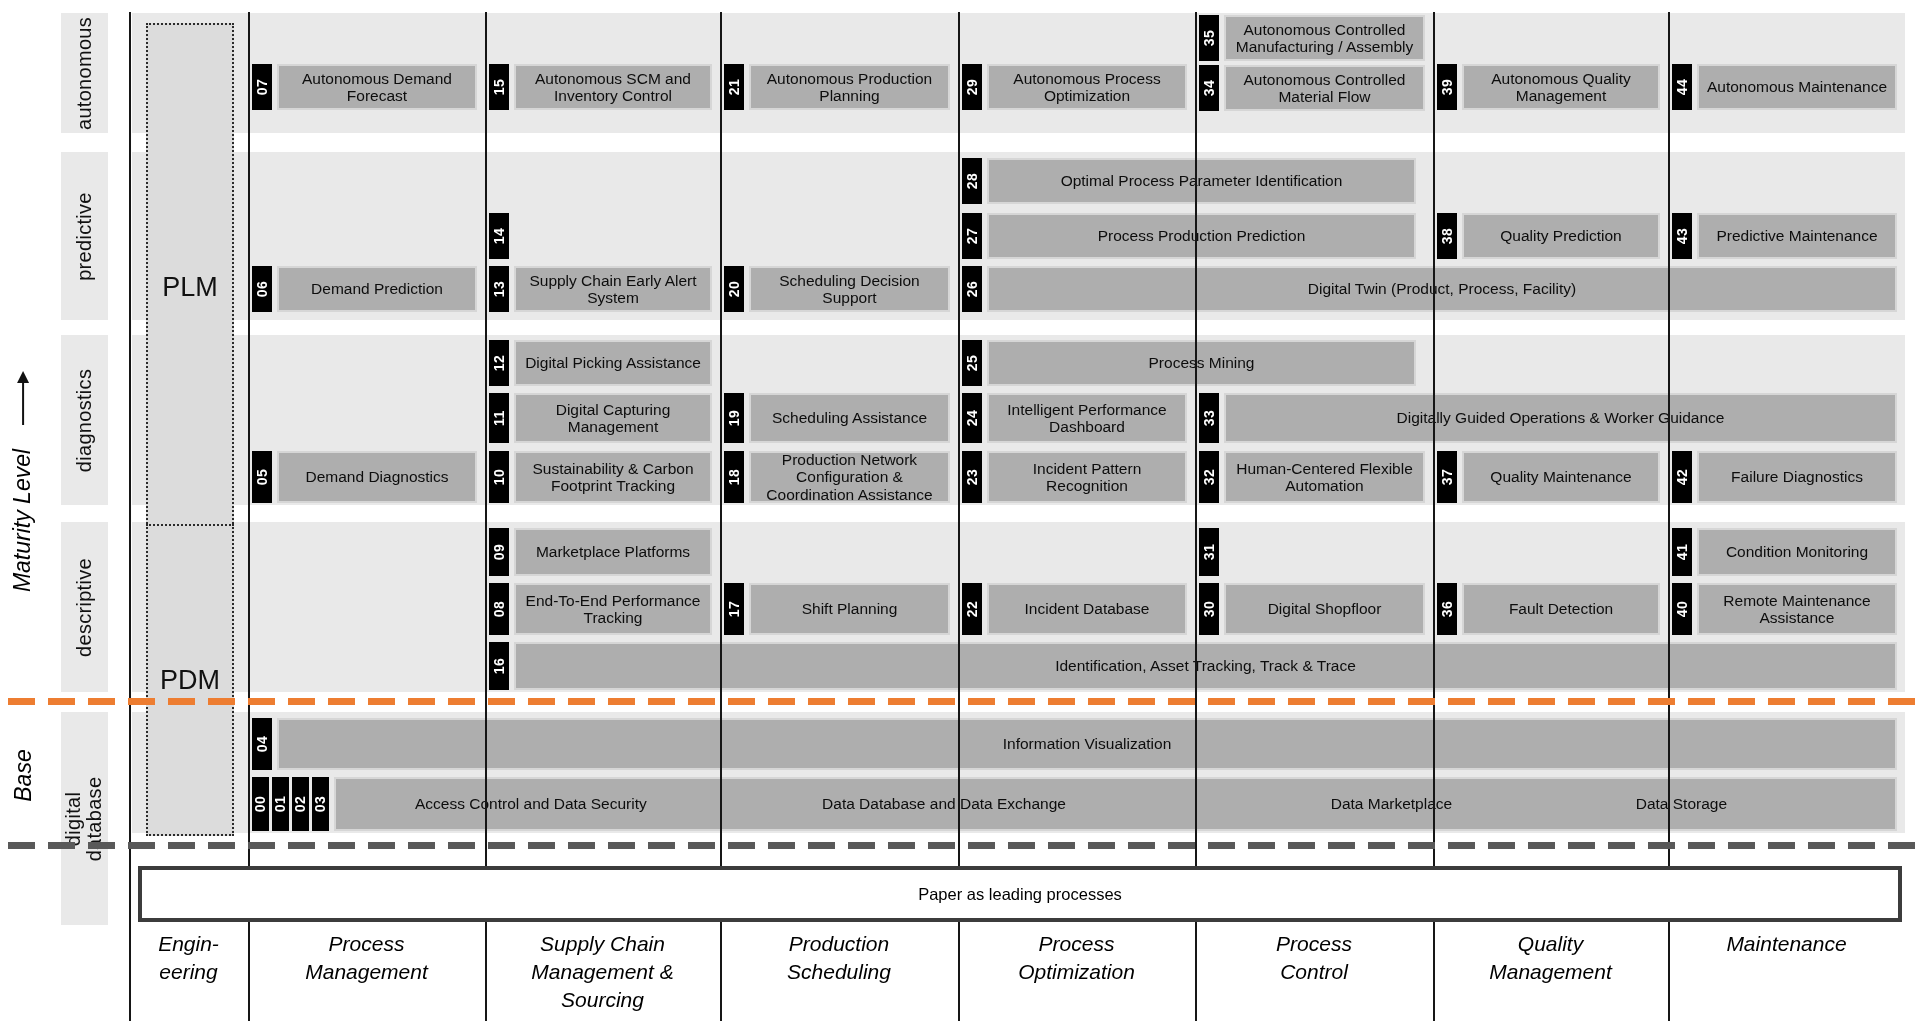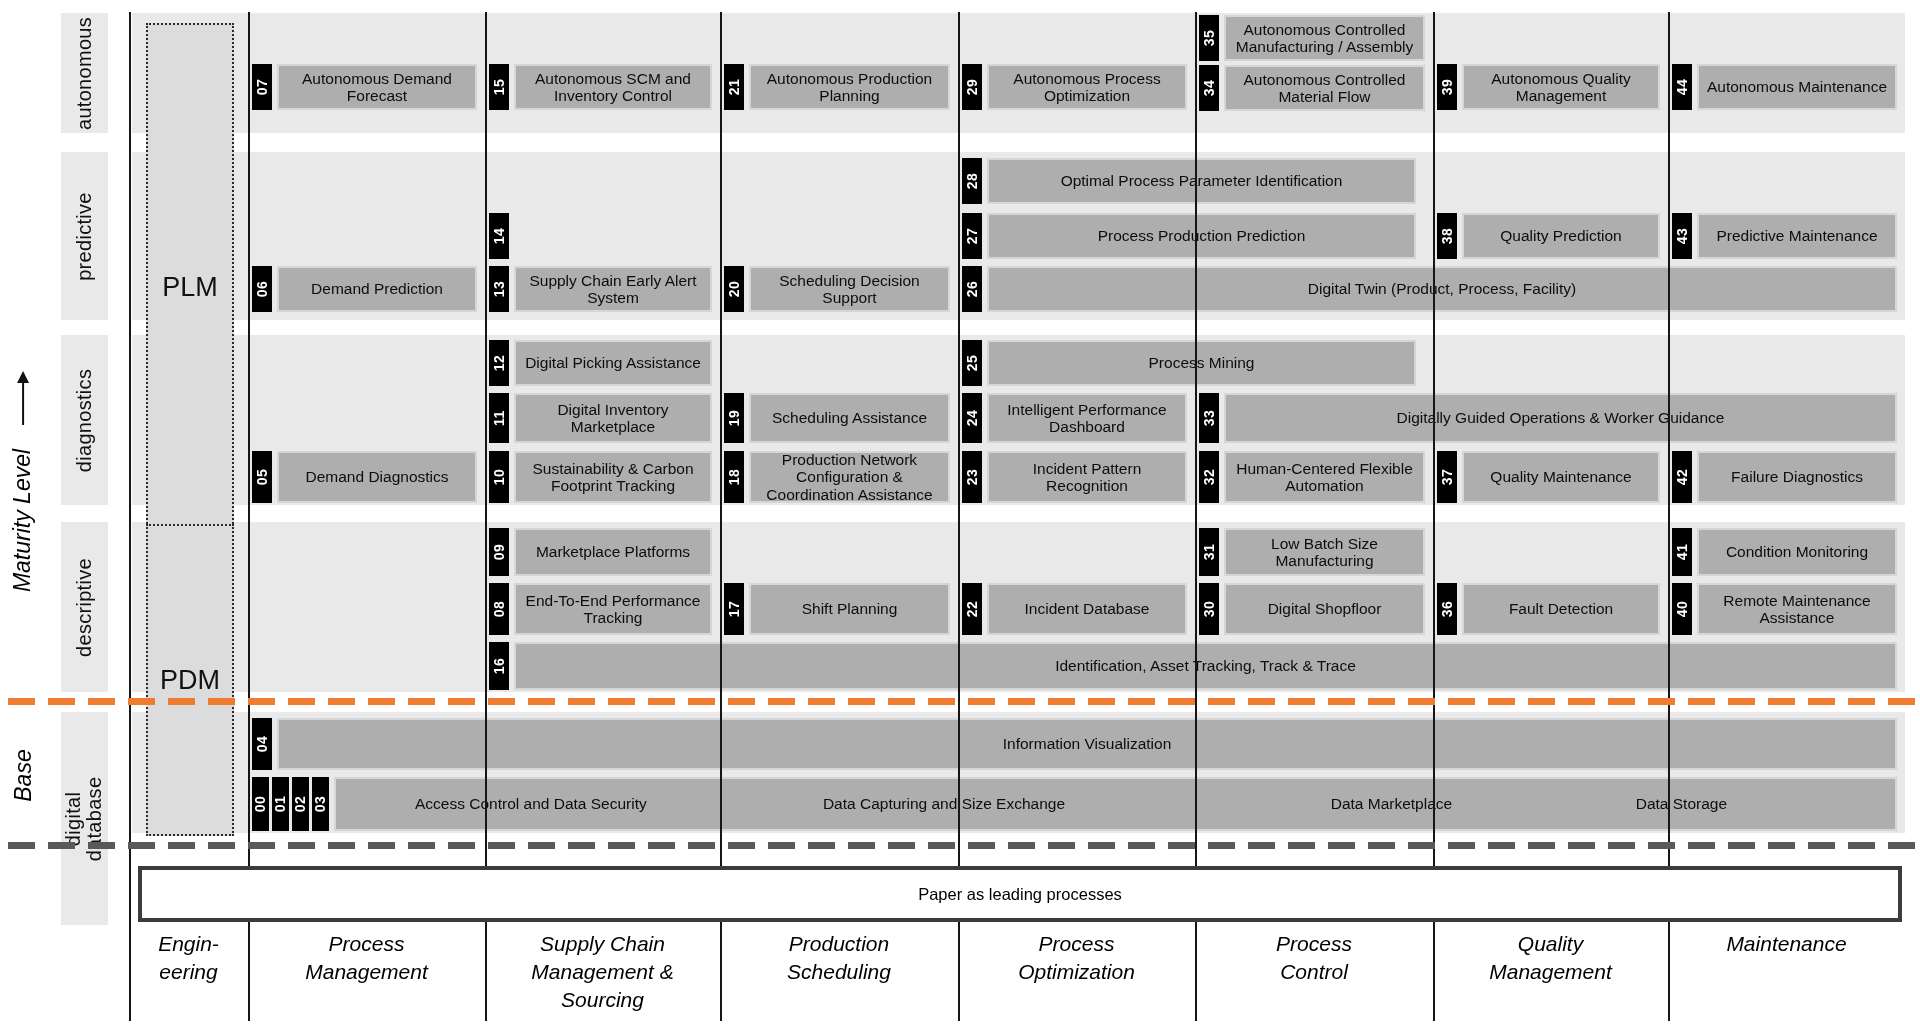--- a/index.html
+++ b/index.html
@@ -161,21 +161,21 @@
         </div>
         <div class="pbody">
           <span>Sustainability &amp; Carbon Footprint Tracking</span>
         </div>
       </div>
       <div class="pbox" style="left: 489px; top: 393px; width: 223px; height: 50px;">
         <div class="tag">
           <span class="tagtxt">11</span>
         </div>
         <div class="pbody">
-          <span>Digital Inventory Marketplace</span>
+          <span>Digital Capturing Management</span>
         </div>
       </div>
       <div class="pbox" style="left: 489px; top: 340px; width: 223px; height: 46px;">
         <div class="tag">
           <span class="tagtxt">12</span>
         </div>
         <div class="pbody">
           <span>Digital Picking Assistance</span>
         </div>
       </div>
@@ -316,23 +316,20 @@
         <div class="tag">
           <span class="tagtxt">30</span>
         </div>
         <div class="pbody">
           <span>Digital Shopfloor</span>
         </div>
       </div>
       <div class="pbox" style="left: 1199px; top: 528px; width: 226px; height: 48px;">
         <div class="tag">
           <span class="tagtxt">31</span>
-        </div>
-        <div class="pbody">
-          <span>Low Batch Size Manufacturing</span>
         </div>
       </div>
       <div class="pbox" style="left: 1199px; top: 451px; width: 226px; height: 52px;">
         <div class="tag">
           <span class="tagtxt">32</span>
         </div>
         <div class="pbody">
           <span>Human-Centered Flexible Automation</span>
         </div>
       </div>
@@ -440,21 +437,21 @@
           <span class="tagtxt">01</span>
         </div>
         <div class="tag basetag">
           <span class="tagtxt">02</span>
         </div>
         <div class="tag basetag basetag-last">
           <span class="tagtxt">03</span>
         </div>
         <div class="pbody basebody">
           <span class="baselabel" style="left: 12.5%;">Access Control and Data Security</span>
-          <span class="baselabel" style="left: 39%;">Data Capturing and Size Exchange</span>
+          <span class="baselabel" style="left: 39%;">Data Database and Data Exchange</span>
           <span class="baselabel" style="left: 67.7%;">Data Marketplace</span>
           <span class="baselabel" style="left: 86.3%;">Data Storage</span>
         </div>
       </div>
       <div class="hdr" style="left: 129px; width: 119px;"><span>Engin-
 eering</span></div>
       <div class="hdr" style="left: 248px; width: 237px;"><span>Process
 Management</span></div>
       <div class="hdr" style="left: 485px; width: 235px;"><span>Supply Chain
 Management &amp;

